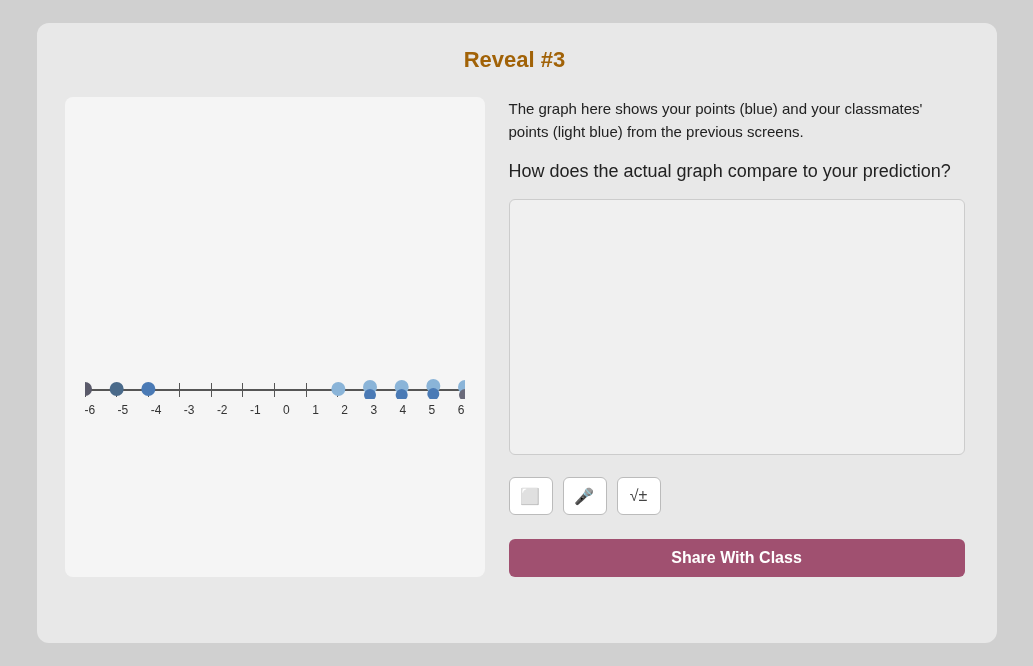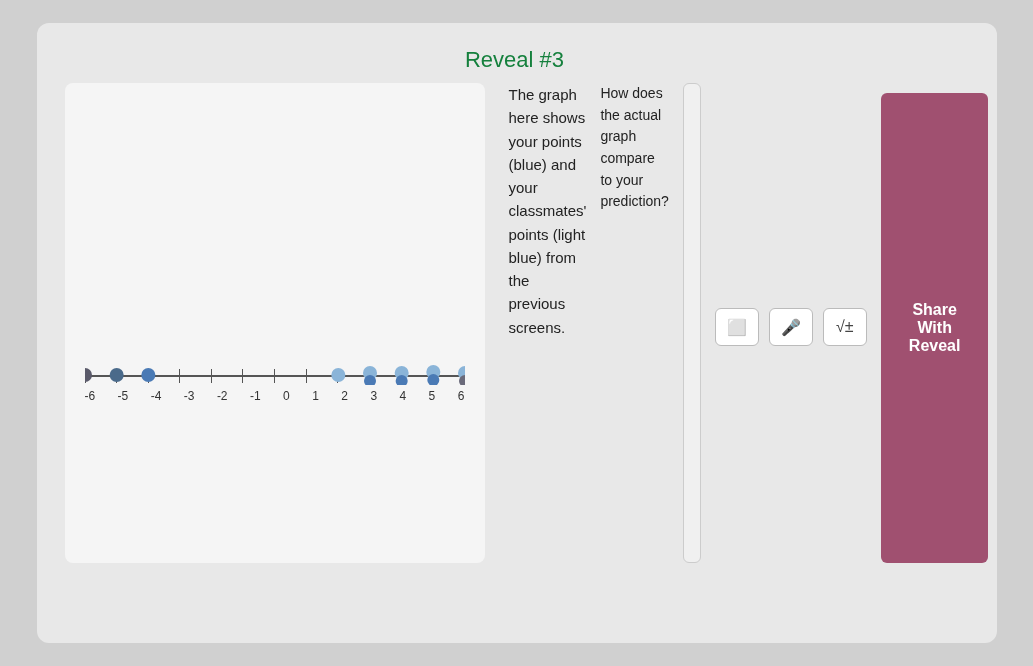--- a/index.html
+++ b/index.html
@@ -16,23 +16,23 @@
       background: #e8e8e8;
       border-radius: 12px;
       width: 960px;
       min-height: 620px;
       padding: 24px 32px 28px 28px;
       position: relative;
     }
     .page-title {
       text-align: center;
       font-size: 22px;
-      font-weight: 400;
-      color: #15803d;
-      margin-bottom: 10px;
+      font-weight: 700;
+      color: #a16207;
+      margin-bottom: 24px;
     }
     .content-row {
       display: flex;
       gap: 24px;
     }
     .graph-panel {
       background: #f5f5f5;
       border-radius: 8px;
       width: 420px;
       min-height: 480px;
@@ -86,35 +86,35 @@
     .dots-layer {
       position: absolute;
       top: 0;
       left: 0;
       width: 100%;
       height: 20px;
     }
     .right-panel {
       flex: 1;
       display: flex;
-      flex-direction: row;
+      flex-direction: column;
       gap: 14px;
     }
     .description-text {
       font-size: 15px;
       color: #222;
       line-height: 1.55;
     }
     .said-text {
       font-size: 15px;
       color: #222;
       line-height: 1.55;
     }
     .question-text {
-      font-size: 14px;
+      font-size: 18px;
       color: #222;
       line-height: 1.55;
     }
     .response-box {
       background: #f0f0f0;
       border-radius: 6px;
       border: 1px solid #ccc;
       min-height: 120px;
       flex: 1;
     }
@@ -227,16 +227,16 @@
           <span>⬜</span>
         </button>
         <button class="tool-btn">
           <span>🎤</span>
         </button>
         <button class="tool-btn">
           <span>√±</span>
         </button>
       </div>
 
-      <button class="share-btn">Share With Reveal</button>
+      <button class="share-btn">Share With Class</button>
     </div>
   </div>
 </div>
 
 </body></html>

